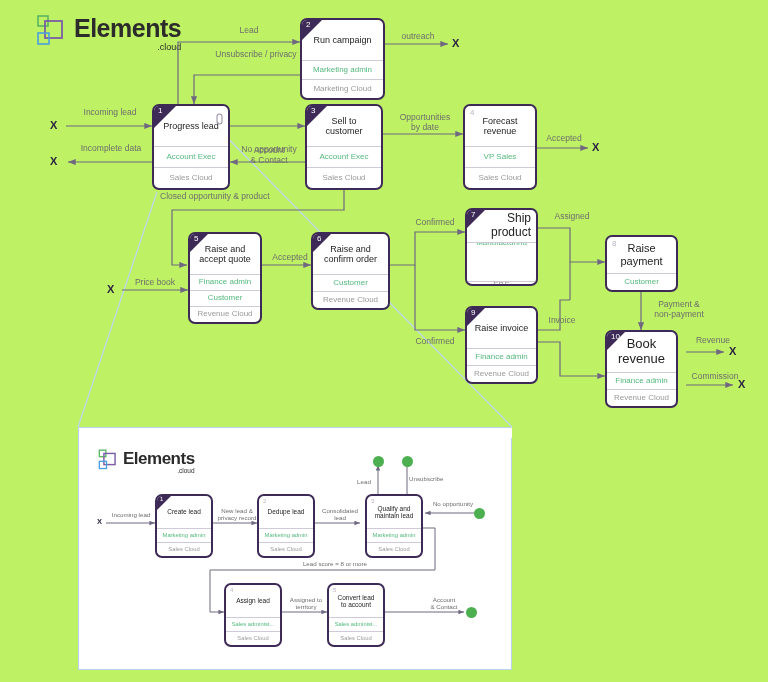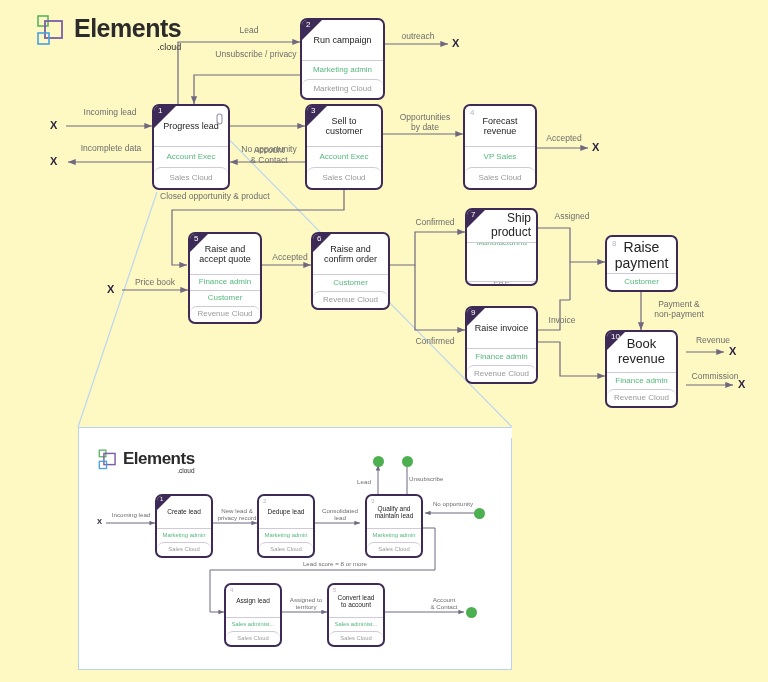--- a/index.html
+++ b/index.html
@@ -5,21 +5,21 @@
   * { box-sizing: border-box; }
   html, body {
     margin: 0; padding: 0;
     background: #ffffff;
     font-family: "Liberation Sans", sans-serif;
   }
   #stage {
     position: relative;
     width: 768px;
     height: 682px;
-    background: #fef9c3;
+    background: #bef264;
     overflow: hidden;
   }
 
   
   .logo { position: absolute; display: flex; align-items: flex-start; }
   .logo-mark { position: relative; flex: 0 0 auto; }
   .logo-text-wrap { display: flex; flex-direction: column; align-items: flex-end; }
   .logo-word { font-weight: bold; color: #2b2b2b; letter-spacing: -0.5px; line-height: 1; }
   .logo-sub { color: #2b2b2b; line-height: 1; }
 
@@ -50,21 +50,21 @@
     text-align: center;
     color: #8b8b8b;
     line-height: 1.1;
     display: flex;
     align-items: center;
     justify-content: center;
     overflow: hidden;
     white-space: nowrap;
   }
   .node-row.role { color: #54b87d; }
-  .node-row.app  { color: #9a9a9a; border-radius: 7px; }
+  .node-row.app  { color: #9a9a9a; }
 
   
   .fold {
     position: absolute;
     top: 0; left: 0;
     width: 0; height: 0;
     border-style: solid;
     border-color: #3d2a56 transparent transparent transparent;
     z-index: 2;
   }
@@ -256,21 +256,21 @@
   <div class="node" style="left:465px; top:208px; width:73px; height:78px;">
     <div class="fold" style="border-width:18px 18px 0 0;"></div>
     <div class="fold-num" style="font-size:8px;">7</div>
     <div class="node-title" style="font-size:12px;text-align:right;">Ship product</div>
     <div class="node-row role" style="height:17px; font-size:8px;">Manufacturing</div>
     <div class="node-row app" style="height:17px; font-size:8px;margin-top:36px;">ERP</div>
   </div>
 
   <div class="node" style="left:605px; top:235px; width:73px; height:57px;">
     <div class="plain-num" style="font-size:8px;">8</div>
-    <div class="node-title" style="font-size:14px;">Raise payment</div>
+    <div class="node-title" style="font-size:11px;">Raise payment</div>
     <div class="node-row role" style="height:17px; font-size:8px;">Customer</div>
   </div>
 
   <div class="node" style="left:465px; top:306px; width:73px; height:78px;">
     <div class="fold" style="border-width:18px 18px 0 0;"></div>
     <div class="fold-num" style="font-size:8px;">9</div>
     <div class="node-title" style="font-size:9px;">Raise invoice</div>
     <div class="node-row role" style="height:17px; font-size:8px;">Finance admin</div>
     <div class="node-row app" style="height:17px; font-size:8px;">Revenue Cloud</div>
   </div>

